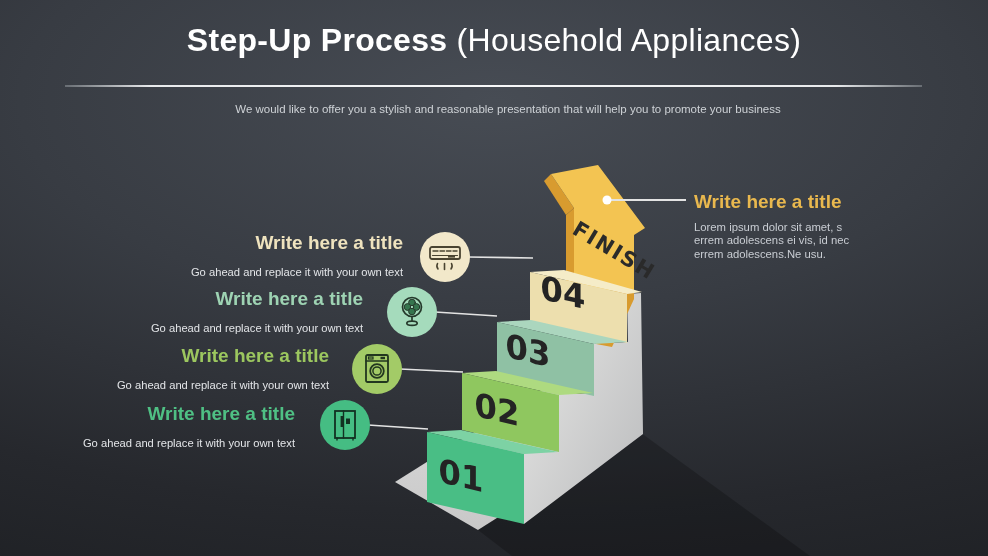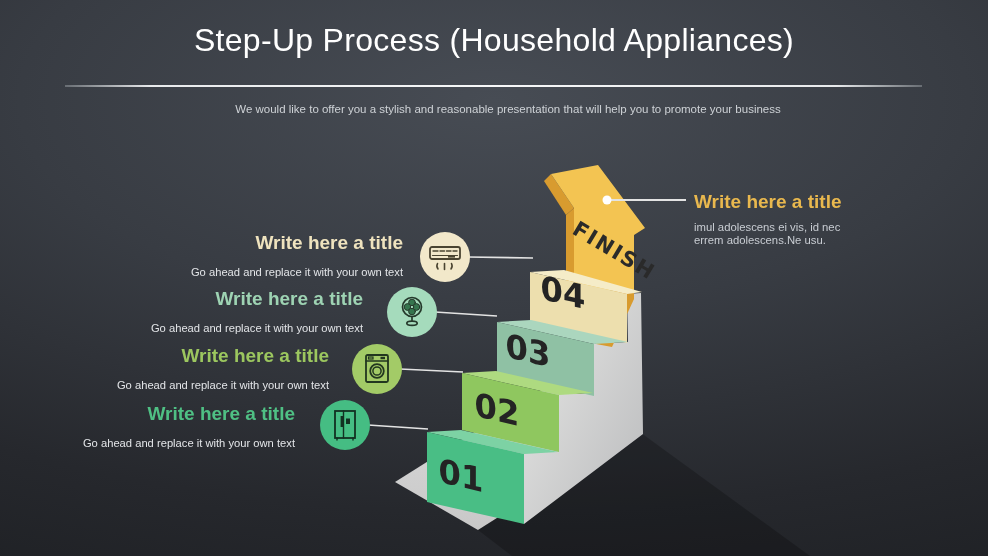--- a/index.html
+++ b/index.html
@@ -5,21 +5,21 @@
   html,body{margin:0;padding:0;background:#0d0e10;}
   .slide{
     position:relative;width:988px;height:556px;overflow:hidden;
     font-family:"Liberation Sans",sans-serif;
     background:radial-gradient(ellipse 120% 95% at 50% 18%, #474c54 0%, #383c43 40%, #26282d 78%, #1f2125 100%);
   }
   .main-title{
     position:absolute;top:22px;left:0;width:100%;text-align:center;
     color:#ffffff;font-size:32px;line-height:36px;letter-spacing:.3px;white-space:nowrap;
   }
-  .main-title .bold{font-weight:normal;}
+  .main-title .bold{font-weight:bold;}
   .divider{
     position:absolute;top:85px;left:65px;width:857px;height:2px;
     background:linear-gradient(90deg,#686d73,#e8eaec 10%,#f7f8f9 50%,#e8eaec 90%,#686d73);
   }
   .subtitle{
     position:absolute;top:103px;left:14px;width:100%;text-align:center;
     color:#ced2d6;font-size:11.5px;
   }
   svg.diagram{position:absolute;left:0;top:0;}
   .left-item{position:absolute;width:360px;text-align:right;}
@@ -149,18 +149,19 @@
       <path d="M16.5,4 V31" stroke-width="1.4"></path>
       <rect x="13.6" y="9" width="2.6" height="11" fill="#123022" stroke="none"></rect>
       <rect x="19" y="11.5" width="4" height="5.5" fill="#123022" stroke="none"></rect>
       <path d="M10,31 v2 M26,31 v2" stroke-width="1.4"></path>
     </svg>
   </div>
 
   <div class="right-item">
     <h3 style="color: rgb(233, 184, 78);">Write here a title</h3>
     <div class="body">
-      <div class="body-line">imul adolescens ei vis, id nec</div>
+      <div class="body-line">Lorem ipsum dolor sit amet, s</div>
+      <div class="body-line">errem adolescens ei vis, id nec</div>
       <div class="body-line">errem adolescens.Ne usu.</div>
     </div>
   </div>
 
 </div>
 
 </body></html>

